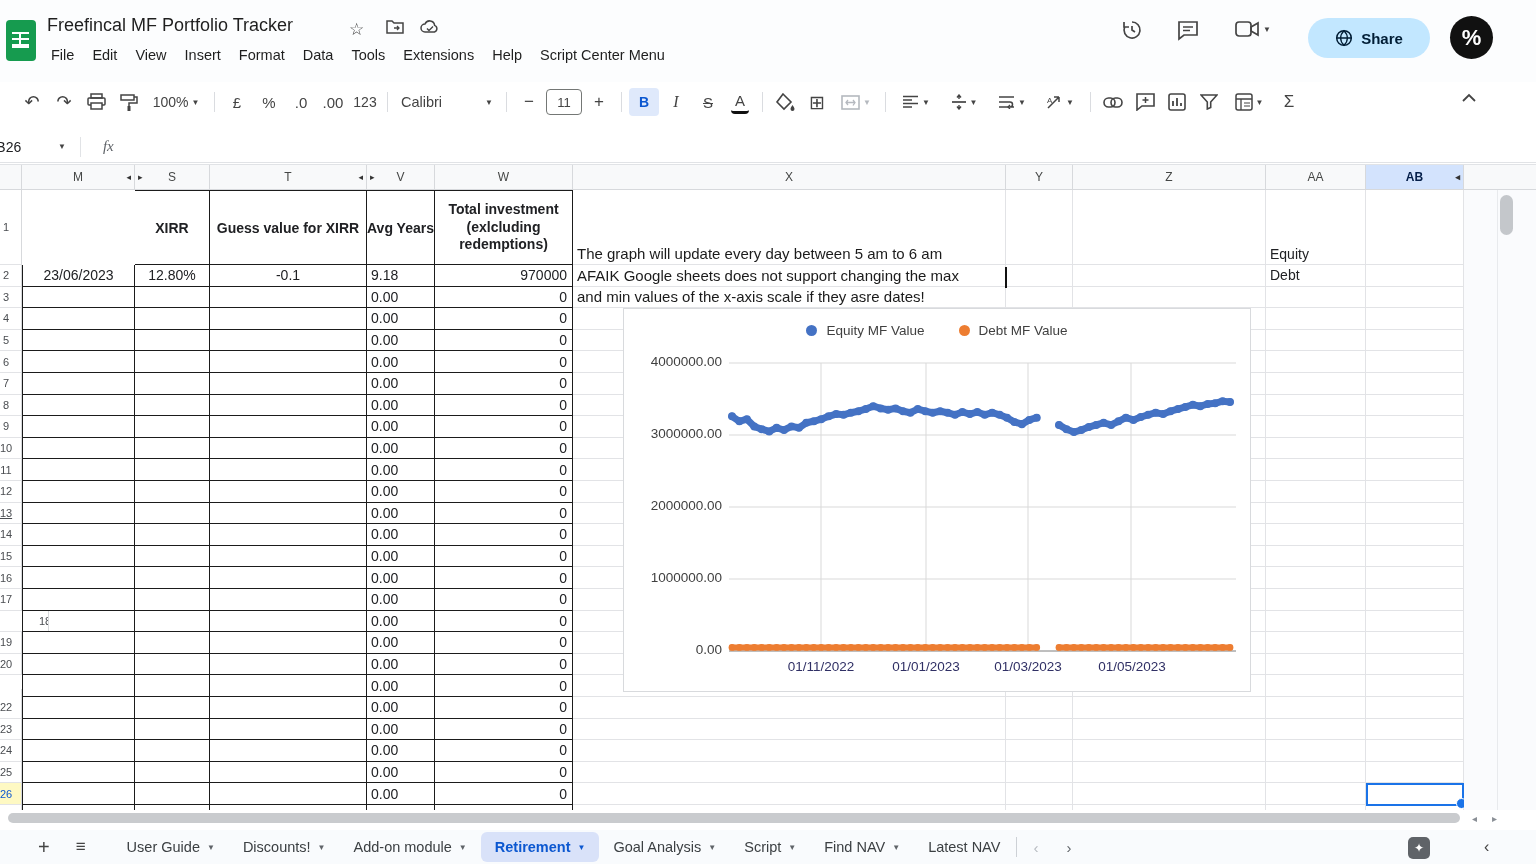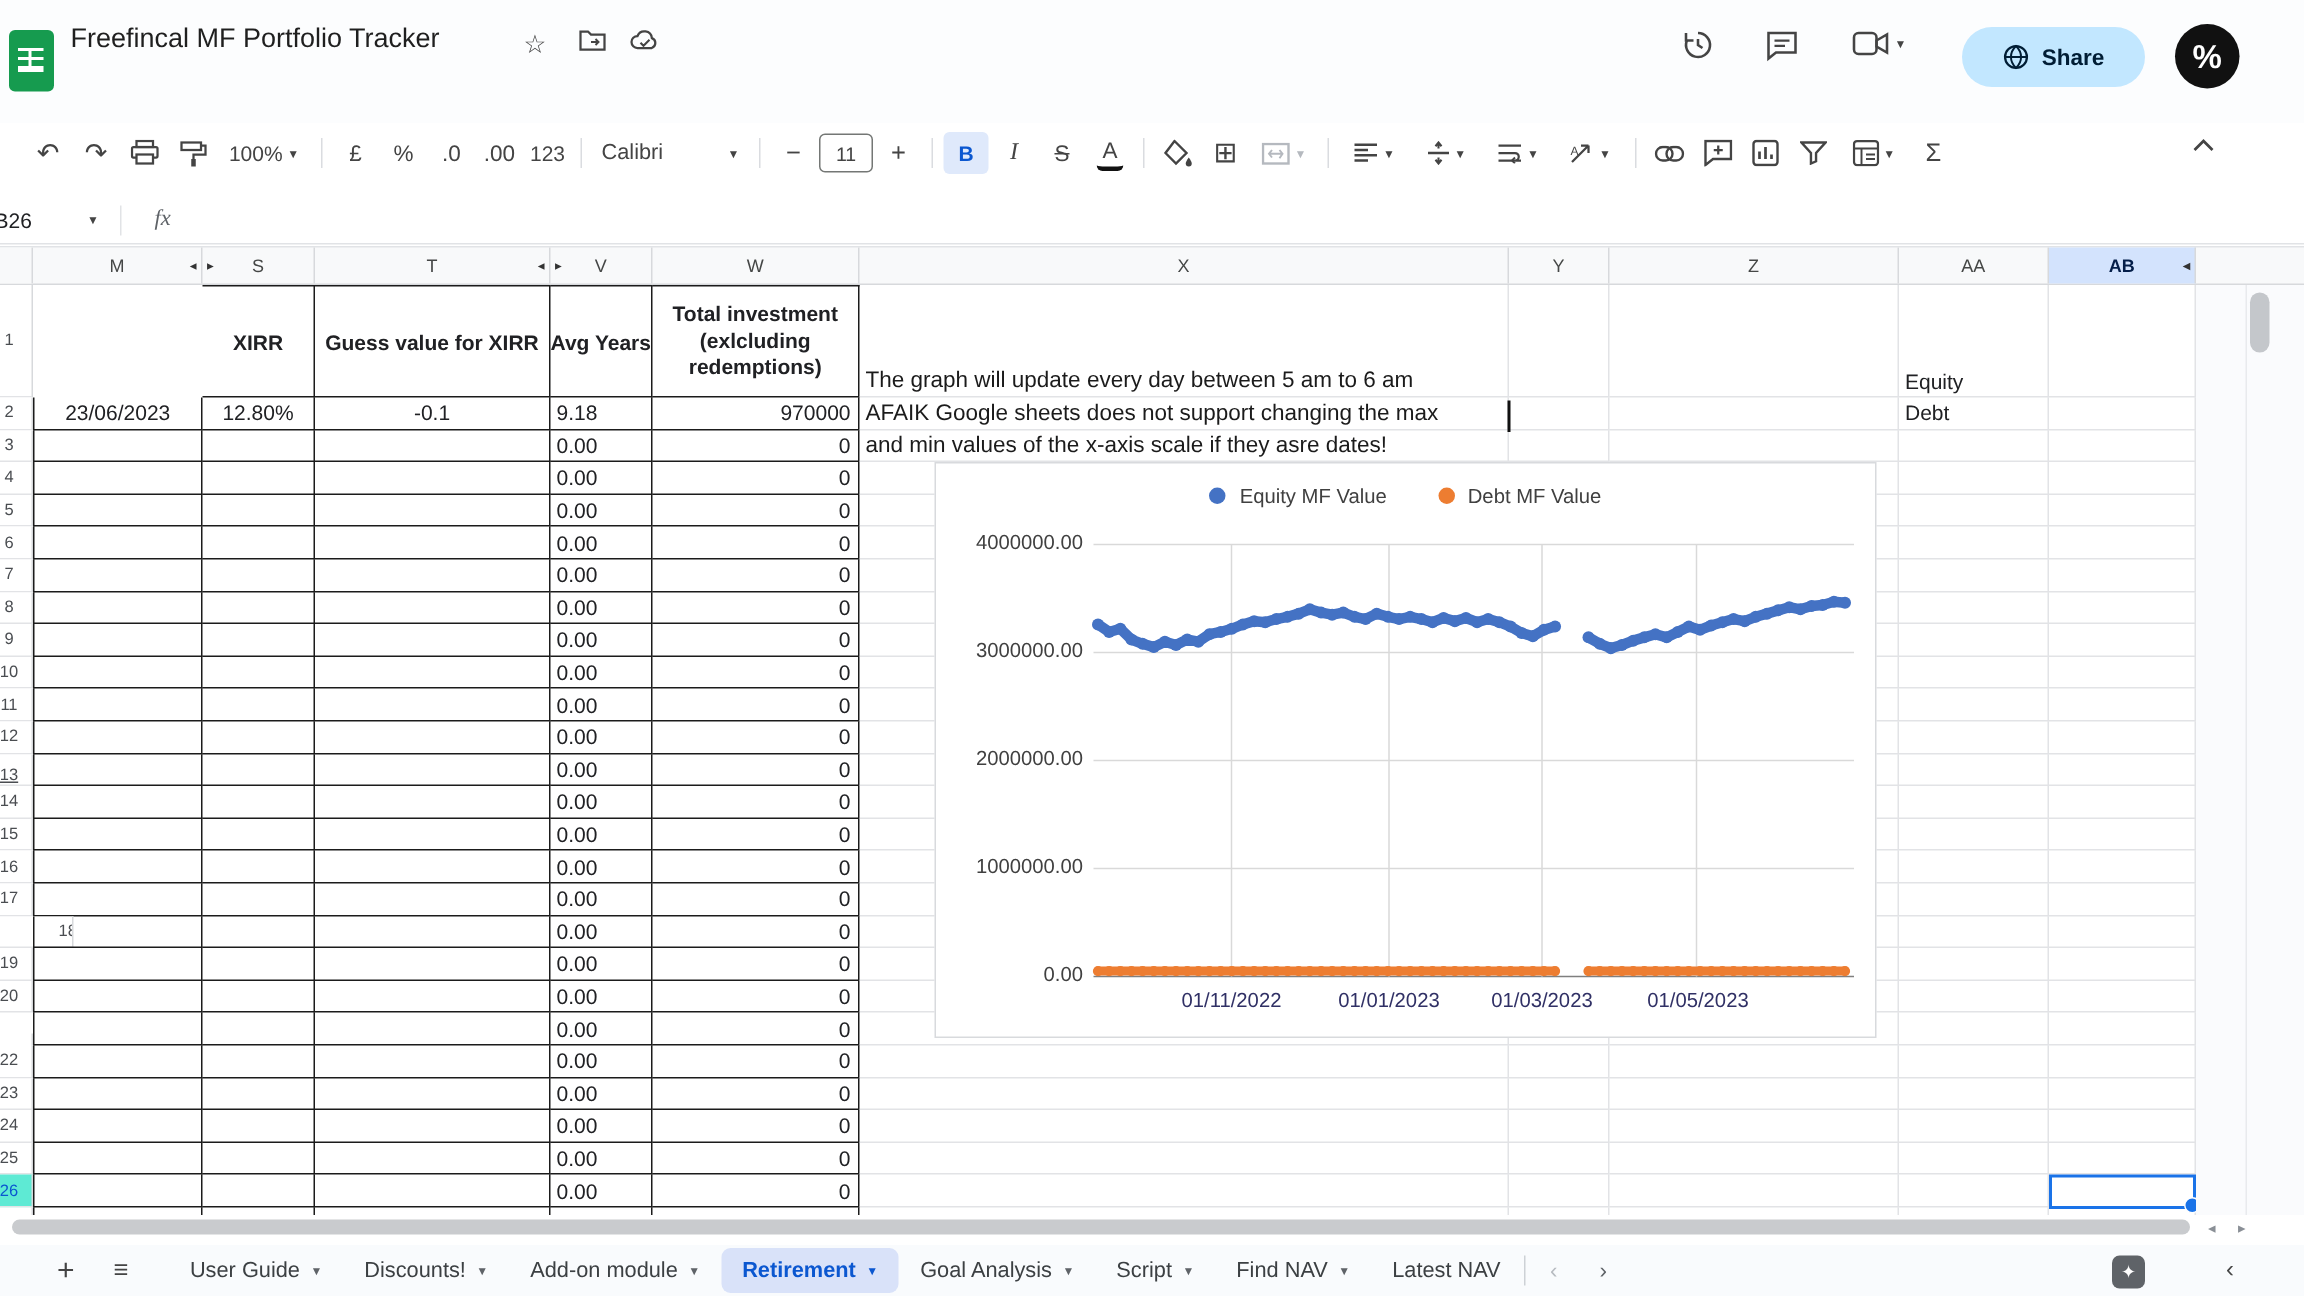--- a/index.html
+++ b/index.html
@@ -57,21 +57,21 @@
   .tb.first{border-left:1px solid #1b1b1b}
   .tb.toprow{border-top:1px solid #1b1b1b}
   .hd{font-weight:bold;justify-content:center;text-align:center}
   .cc{justify-content:center}.lc{justify-content:flex-start;padding-left:4px}
   .rc{justify-content:flex-end;padding-right:5px}
   .bot{align-items:flex-end;padding-bottom:2px}
   .note{font-size:15px;white-space:nowrap;overflow:visible;color:#1b1b1b}
   .rownum{position:absolute;left:0;box-sizing:border-box;border-right:1px solid #d7d9dc;border-bottom:1px solid #e2e3e6;
      width:22px;overflow:hidden;background:#fff;color:#4a4d51;font-size:11px}
   .rownum span{display:block;width:30px;margin-left:-9px;text-align:center}
-  .rownum.sel{background:#5eead4;color:#0b57d0;font-weight:normal}
+  .rownum.sel{background:#fef9c3;color:#0b57d0;font-weight:normal}
   #rightpane{position:absolute;left:1464px;top:190px;width:72px;height:624px;background:#fafbfd}
   #vsb-line{position:absolute;left:33px;top:0;width:1px;height:624px;background:#e8eaed}
   #vsb-thumb{position:absolute;left:36px;top:5px;width:13px;height:40px;background:#c4c7cb;border-radius:7px}
   #sel-cell{position:absolute;border:2px solid #1a73e8;box-sizing:border-box}
   #sel-dot{position:absolute;right:-5px;bottom:-5px;width:9px;height:9px;border-radius:50%;background:#1a73e8;border:1px solid #fff}
   #dark-seg{position:absolute;width:2px;background:#111}
   
   #chart{position:absolute;left:623px;top:308px;width:628px;height:384px;background:#fff;
      border:1px solid #d8dadd;box-sizing:border-box}
   #legend{position:absolute;left:0;top:14px;width:100%;display:flex;justify-content:center;gap:34px}
@@ -113,20 +113,32 @@
         <path d="M1 2h5l2 2h9v10H1z" fill="none" stroke="#444" stroke-width="1.5"></path>
         <path d="M8 9h5m-2-2 2 2-2 2" stroke="#444" stroke-width="1.3" fill="none"></path>
       </svg>
   </div>
   <div class="title-ic" style="left:420px">
     <svg width="20" height="16" viewBox="0 0 20 16">
         <path d="M5 13a4 4 0 0 1 0-8 5 5 0 0 1 9.6 1.4A3.5 3.5 0 0 1 14.5 13z" fill="none" stroke="#444" stroke-width="1.5"></path>
         <path d="M7 9.5l2 2 4-4" stroke="#444" stroke-width="1.4" fill="none"></path>
       </svg>
   </div>
+  <div id="menubar">
+      <div class="mi">File</div>
+      <div class="mi">Edit</div>
+      <div class="mi">View</div>
+      <div class="mi">Insert</div>
+      <div class="mi">Format</div>
+      <div class="mi">Data</div>
+      <div class="mi">Tools</div>
+      <div class="mi">Extensions</div>
+      <div class="mi">Help</div>
+      <div class="mi">Script Center Menu</div>
+    </div>
   <div class="tb-right" style="left:1120px">
     <svg width="24" height="24" viewBox="0 0 24 24">
         <path d="M12 4a8 8 0 1 1-7.4 5" fill="none" stroke="#444" stroke-width="1.7"></path>
         <path d="M4 4v5h5" fill="none" stroke="#444" stroke-width="1.7"></path>
         <path d="M12 8v4l3 2" fill="none" stroke="#444" stroke-width="1.7"></path>
       </svg>
   </div>
   <div class="tb-right" style="left:1176px">
     <svg width="24" height="24" viewBox="0 0 24 24">
         <path d="M3 4h18v13H8l-5 4z" fill="none" stroke="#444" stroke-width="1.7"></path>
@@ -540,21 +552,21 @@
       <span>0.00</span>
     </div>
     <div class="cell tb rc" style="left: 435px; top: 291px; width: 138px; height: 21.6px;">
       <span>0</span>
     </div>
     <div class="cell gl" style="left: 573px; top: 291px; width: 433px; height: 21.6px;"></div>
     <div class="cell gl" style="left: 1006px; top: 291px; width: 67px; height: 21.6px;"></div>
     <div class="cell gl" style="left: 1073px; top: 291px; width: 193px; height: 21.6px;"></div>
     <div class="cell gl" style="left: 1266px; top: 291px; width: 100px; height: 21.6px;"></div>
     <div class="cell gl" style="left: 1366px; top: 291px; width: 98px; height: 21.6px;"></div>
-    <div class="rownum" style="top: 312.6px; height: 21.6px; display: flex; align-items: flex-end; text-decoration: underline;">
+    <div class="rownum" style="top: 312.6px; height: 21.6px; display: flex; align-items: center; text-decoration: underline;">
       <span>13</span>
     </div>
     <div class="cell tb first" style="left: 22px; top: 312.6px; width: 113px; height: 21.6px;"></div>
     <div class="cell tb" style="left: 135px; top: 312.6px; width: 75px; height: 21.6px;"></div>
     <div class="cell tb" style="left: 210px; top: 312.6px; width: 157px; height: 21.6px;"></div>
     <div class="cell tb lc" style="left: 367px; top: 312.6px; width: 68px; height: 21.6px;">
       <span>0.00</span>
     </div>
     <div class="cell tb rc" style="left: 435px; top: 312.6px; width: 138px; height: 21.6px;">
       <span>0</span>

